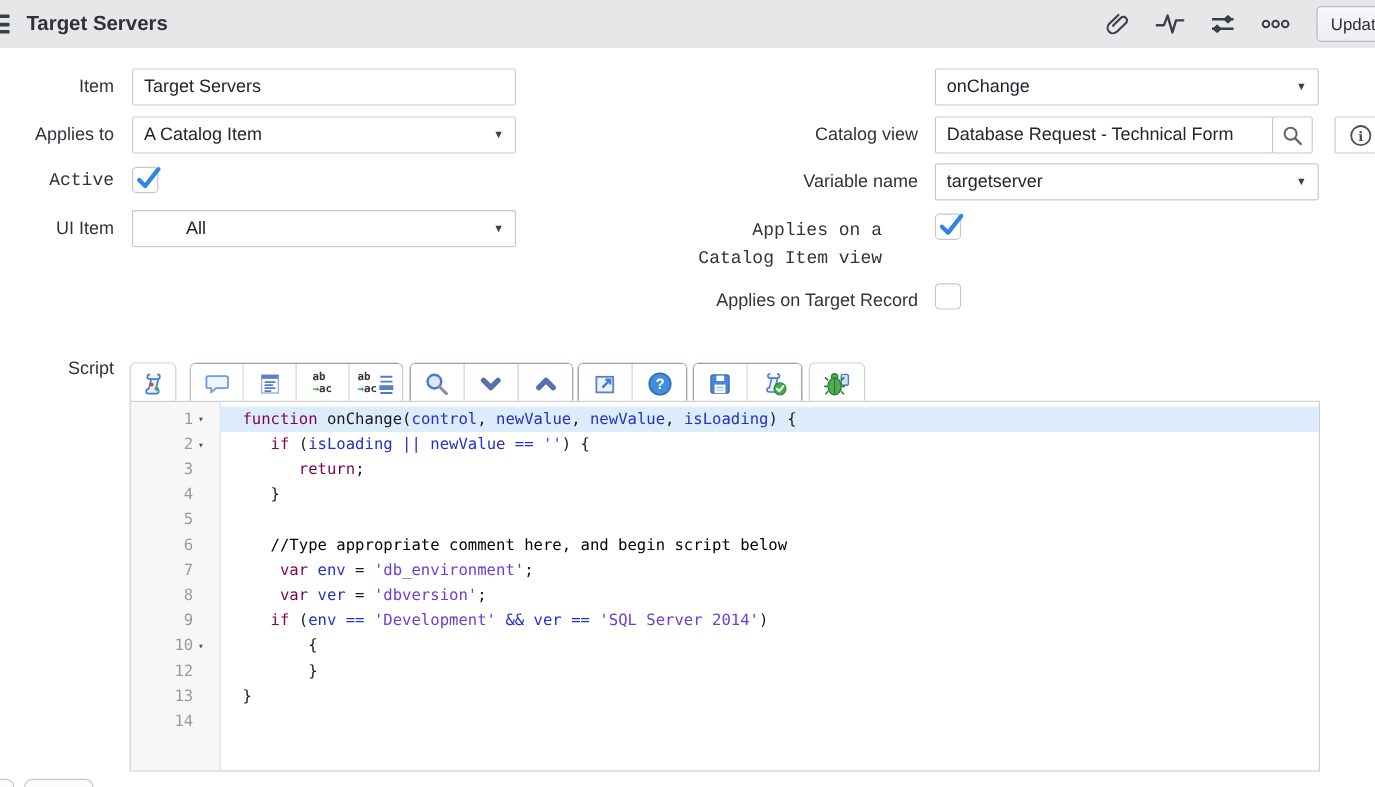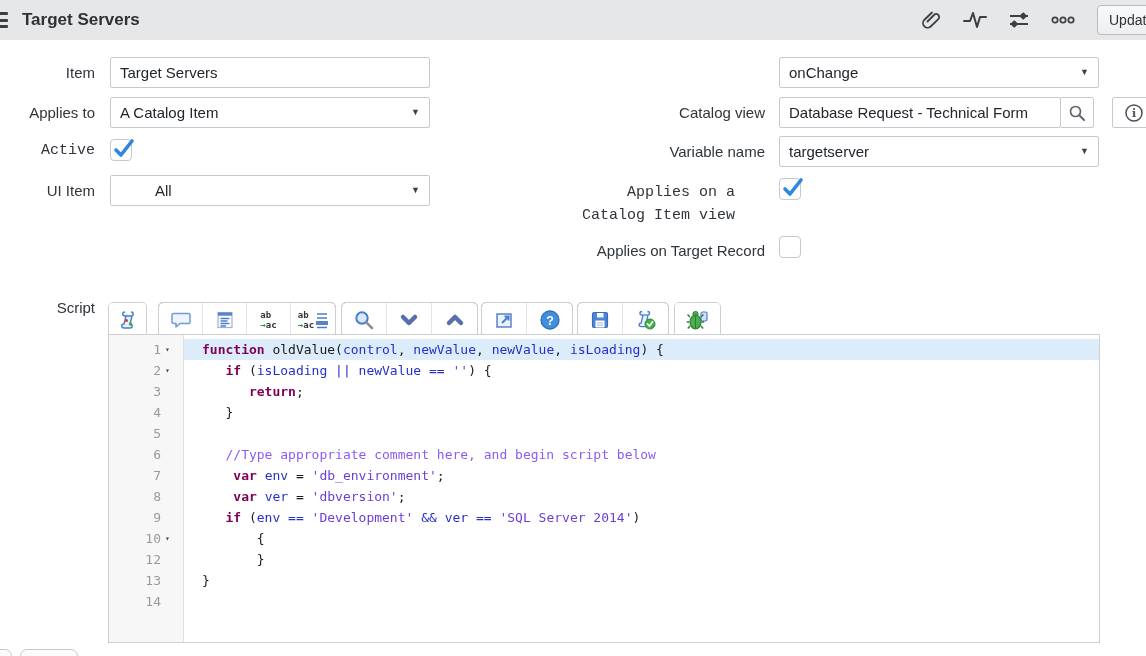--- a/index.html
+++ b/index.html
@@ -50,24 +50,24 @@
     font-family:"DejaVu Sans Mono", monospace; font-size:13px; }
   .gutter-bg { position:absolute; left:0; top:0; bottom:0; width:75px; background:#f7f7f7;
     border-right:1px solid #e0e0e0; }
   #code-lines { position:absolute; left:0; top:4px; right:0; }
   .cm-row { position:relative; height:21px; display:flex; align-items:center; }
   .cm-ln { width:52px; text-align:right; color:#9a9a9a; font-size:13px; flex:none; }
   .cm-fold { width:23px; padding-left:4px; color:#4a4a4a; font-size:8px; flex:none; }
   .cm-code { flex:1; height:21px; line-height:21px; margin:0; padding-left:18px;
     white-space:pre; font-family:"DejaVu Sans Mono", monospace; font-size:13px; color:#1a1a1a; }
   .cm-row.active .cm-code { background:#ddecfb; }
-  .tk-kw { color:#7F0055; font-weight:bold; }
+  .tk-kw { color:#7F0055; font-weight:normal; }
   .tk-vr { color:#2430c9; }
   .tk-st { color:#6b3fd6; }
-  .tk-cm { color:#8b5cf6; }
+  .tk-cm { color:#000000; }
   .tk-op { color:#2430c9; }
   .tk-pl { color:#1a1a1a; }
   
   .partial-btn { position:absolute; top:649px; height:16px; background:#fbfbfc;
     border:1px solid #c6c9cc; border-radius:7px; }
 </style>
 </head>
 <body>
 
 <div id="stage">
@@ -286,21 +286,21 @@
       </svg>
     </div>
   </div>
 
   <div class="editor">
     <div class="gutter-bg"></div>
     <div id="code-lines">
         <div class="cm-row active">
           <span class="cm-ln">1</span>
           <span class="cm-fold">▾</span>
-          <pre class="cm-code"><span class="tk-kw">function</span><span class="tk-pl"> oldValue(</span><span class="tk-vr">control</span><span class="tk-pl">, </span><span class="tk-vr">newValue</span><span class="tk-pl">, </span><span class="tk-vr">newValue</span><span class="tk-pl">, </span><span class="tk-vr">isLoading</span><span class="tk-pl">) {</span></pre>
+          <pre class="cm-code"><span class="tk-kw">function</span><span class="tk-pl"> onChange(</span><span class="tk-vr">control</span><span class="tk-pl">, </span><span class="tk-vr">newValue</span><span class="tk-pl">, </span><span class="tk-vr">newValue</span><span class="tk-pl">, </span><span class="tk-vr">isLoading</span><span class="tk-pl">) {</span></pre>
         </div>
         <div class="cm-row">
           <span class="cm-ln">2</span>
           <span class="cm-fold">▾</span>
           <pre class="cm-code"><span class="tk-pl">   </span><span class="tk-kw">if</span><span class="tk-pl"> (</span><span class="tk-vr">isLoading</span><span class="tk-pl"> </span><span class="tk-op">||</span><span class="tk-pl"> </span><span class="tk-vr">newValue</span><span class="tk-pl"> </span><span class="tk-op">==</span><span class="tk-pl"> </span><span class="tk-st">''</span><span class="tk-pl">) {</span></pre>
         </div>
         <div class="cm-row">
           <span class="cm-ln">3</span>
           <span class="cm-fold"></span>
           <pre class="cm-code"><span class="tk-pl">      </span><span class="tk-kw">return</span><span class="tk-pl">;</span></pre>

